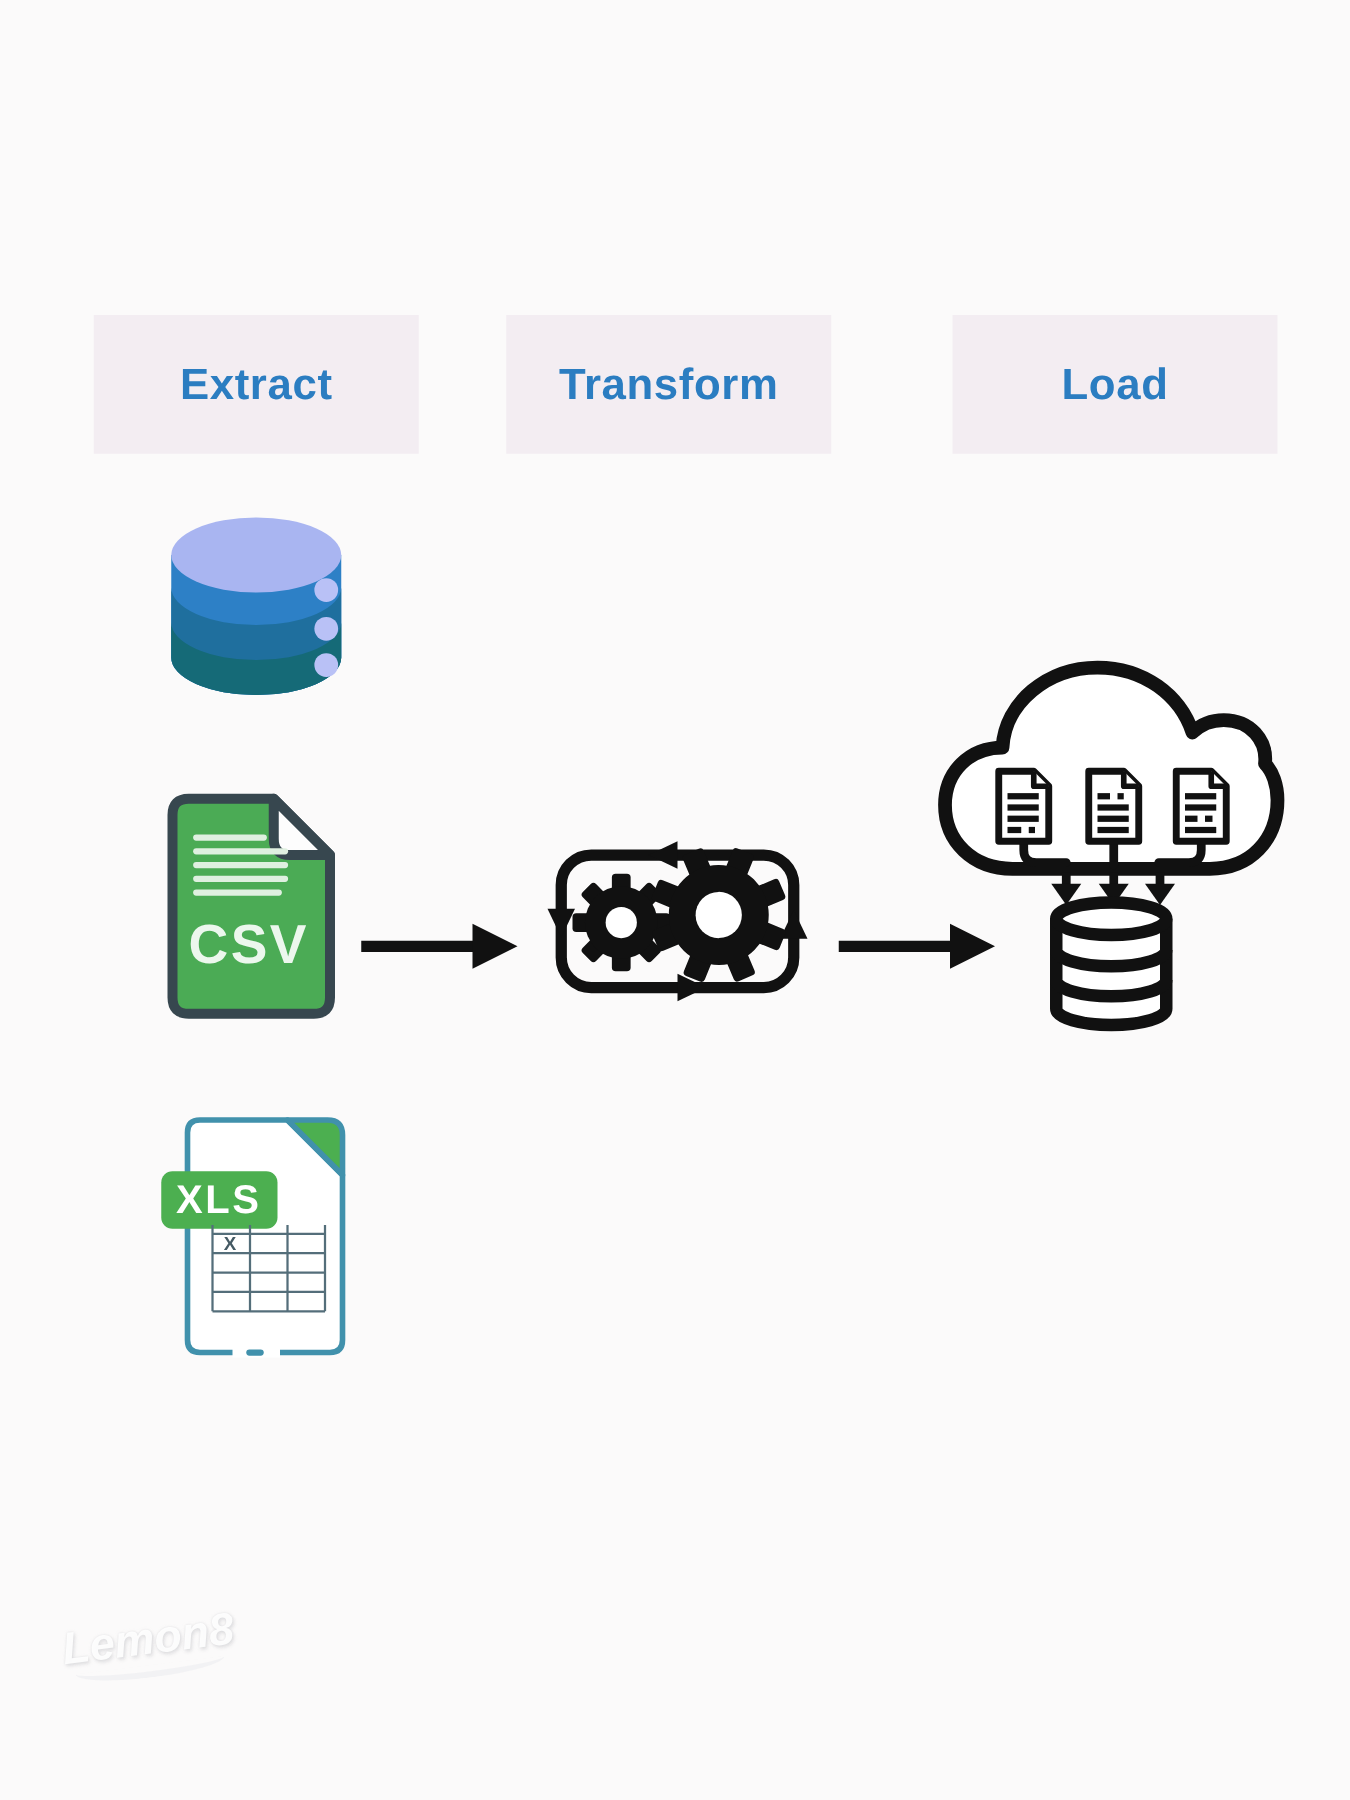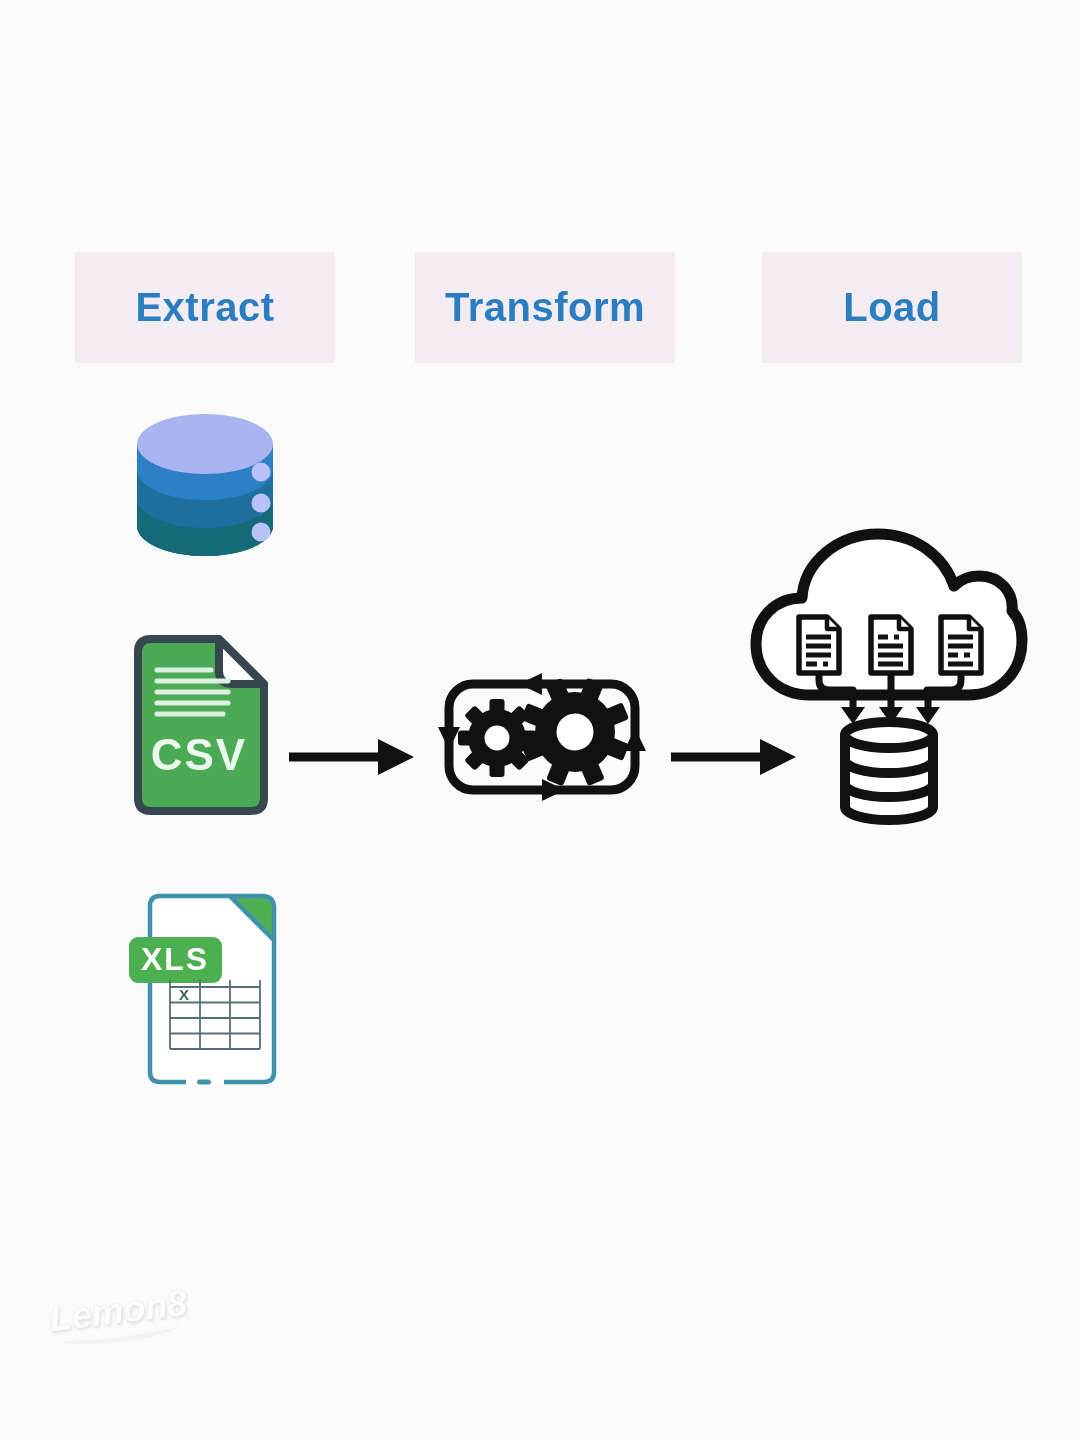--- a/index.html
+++ b/index.html
@@ -9,25 +9,25 @@
     background:#fbfafa;
     position:relative;
     overflow:hidden;
   }
   .canvas { position:absolute; inset:0; }
   .stage-box {
     position:absolute;
     top:252px; width:260px; height:111px;
     background:#f3edf2;
     display:flex; align-items:center; justify-content:center;
-    font-weight:bold; font-size:40px; color:#2b7dc1;
+    font-weight:bold; font-size:35px; color:#2b7dc1;
     letter-spacing:0.5px;
   }
   #stage-extract   { left:75px; }
-  #stage-transform { left:415px; }
+  #stage-transform { left:405px; }
   #stage-load      { left:762px;text-align:right; }
   .icon-abs { position:absolute; }
   #db-icon        { left:125px; top:406px; }
   #csv-icon       { left:133px; top:634px; }
   #xls-icon       { left:126px; top:890px; }
   #flow-arrow-1   { left:286px; top:735px; }
   #flow-arrow-2   { left:668px; top:735px; }
   #transform-icon { left:435px; top:670px; }
   #load-icon      { left:748px; top:518px; }
   .watermark {

